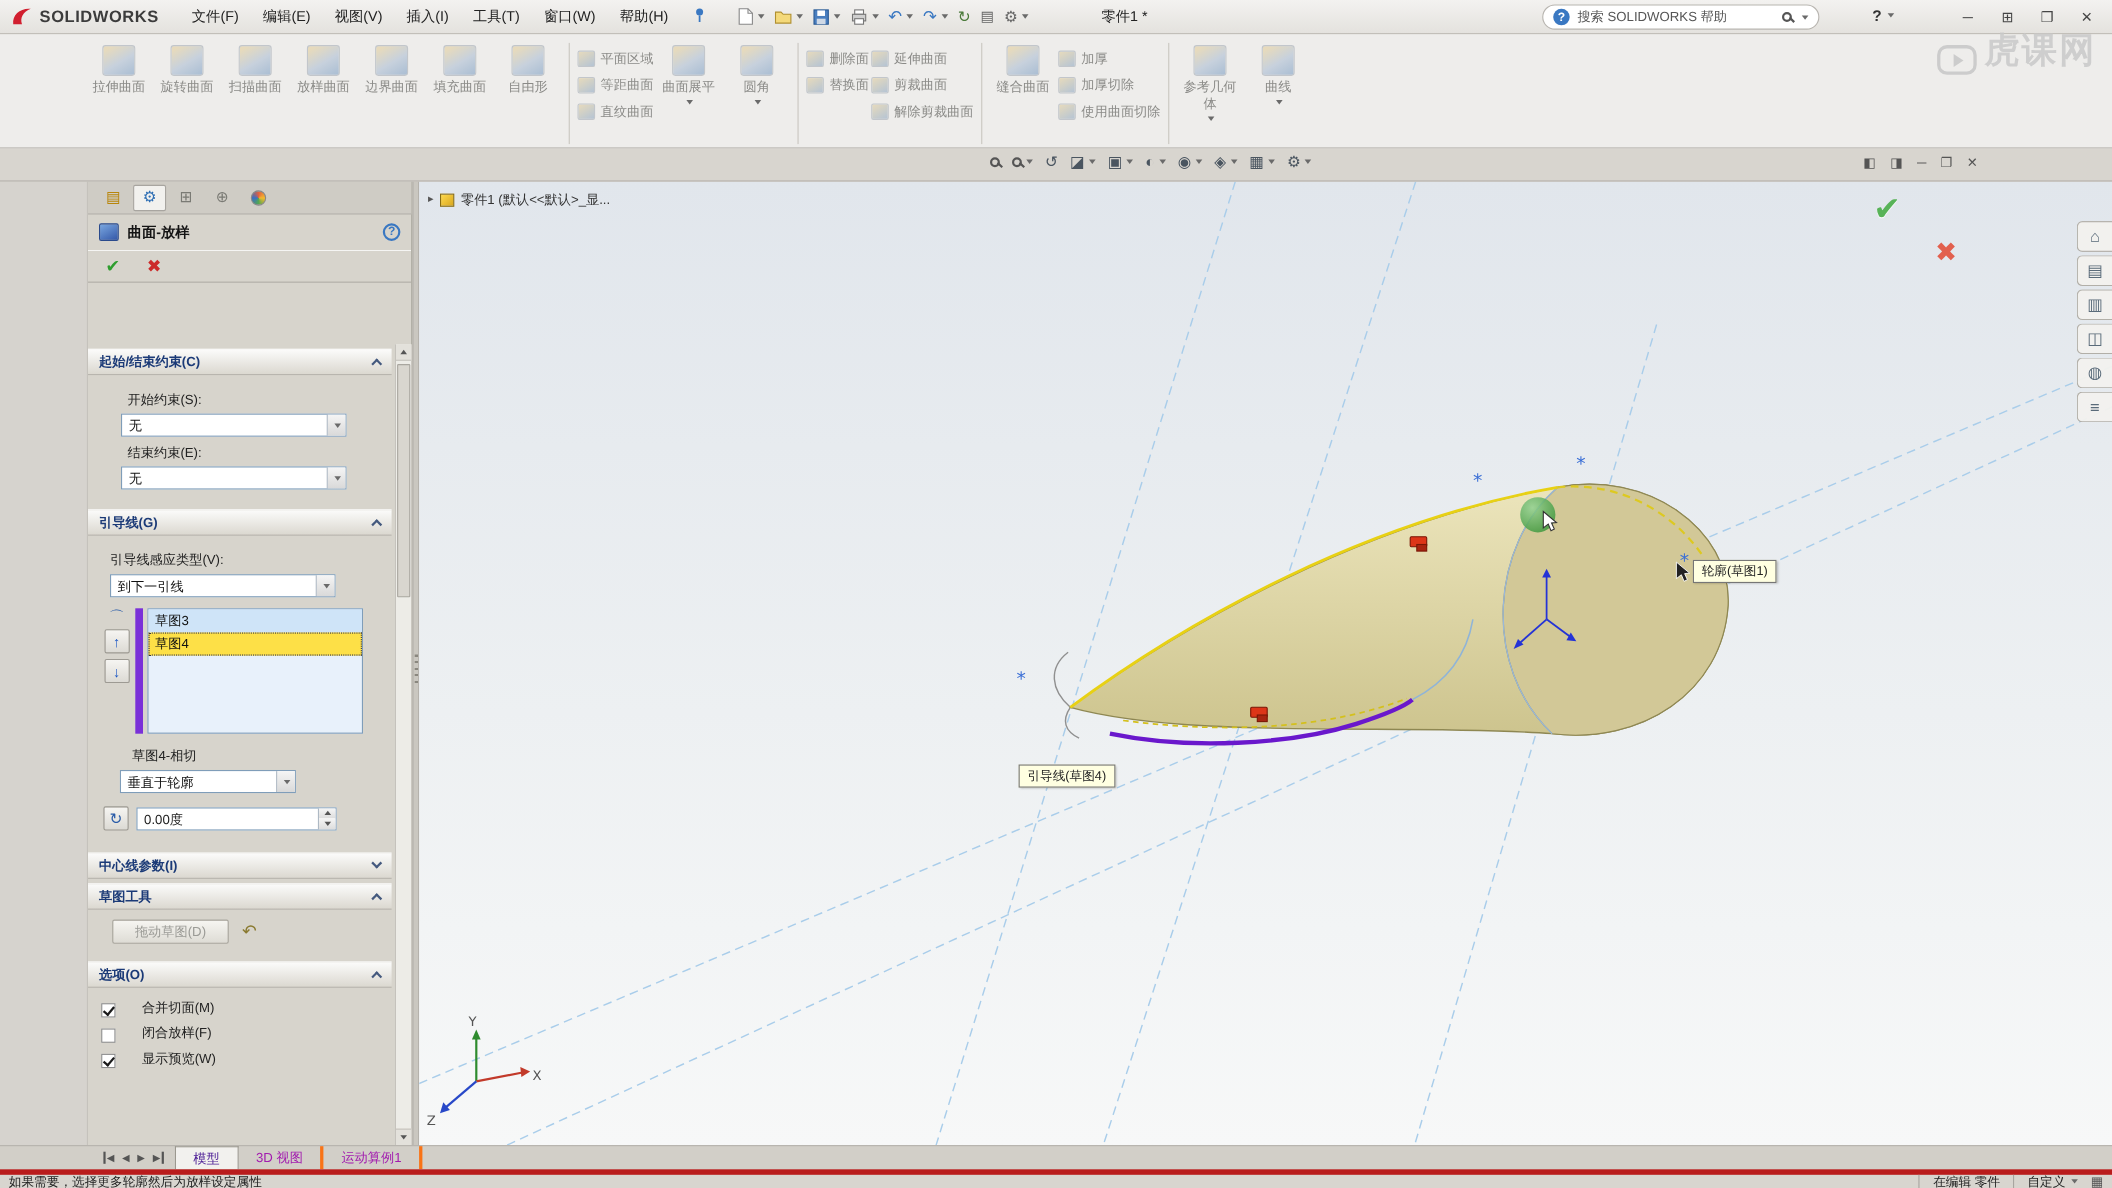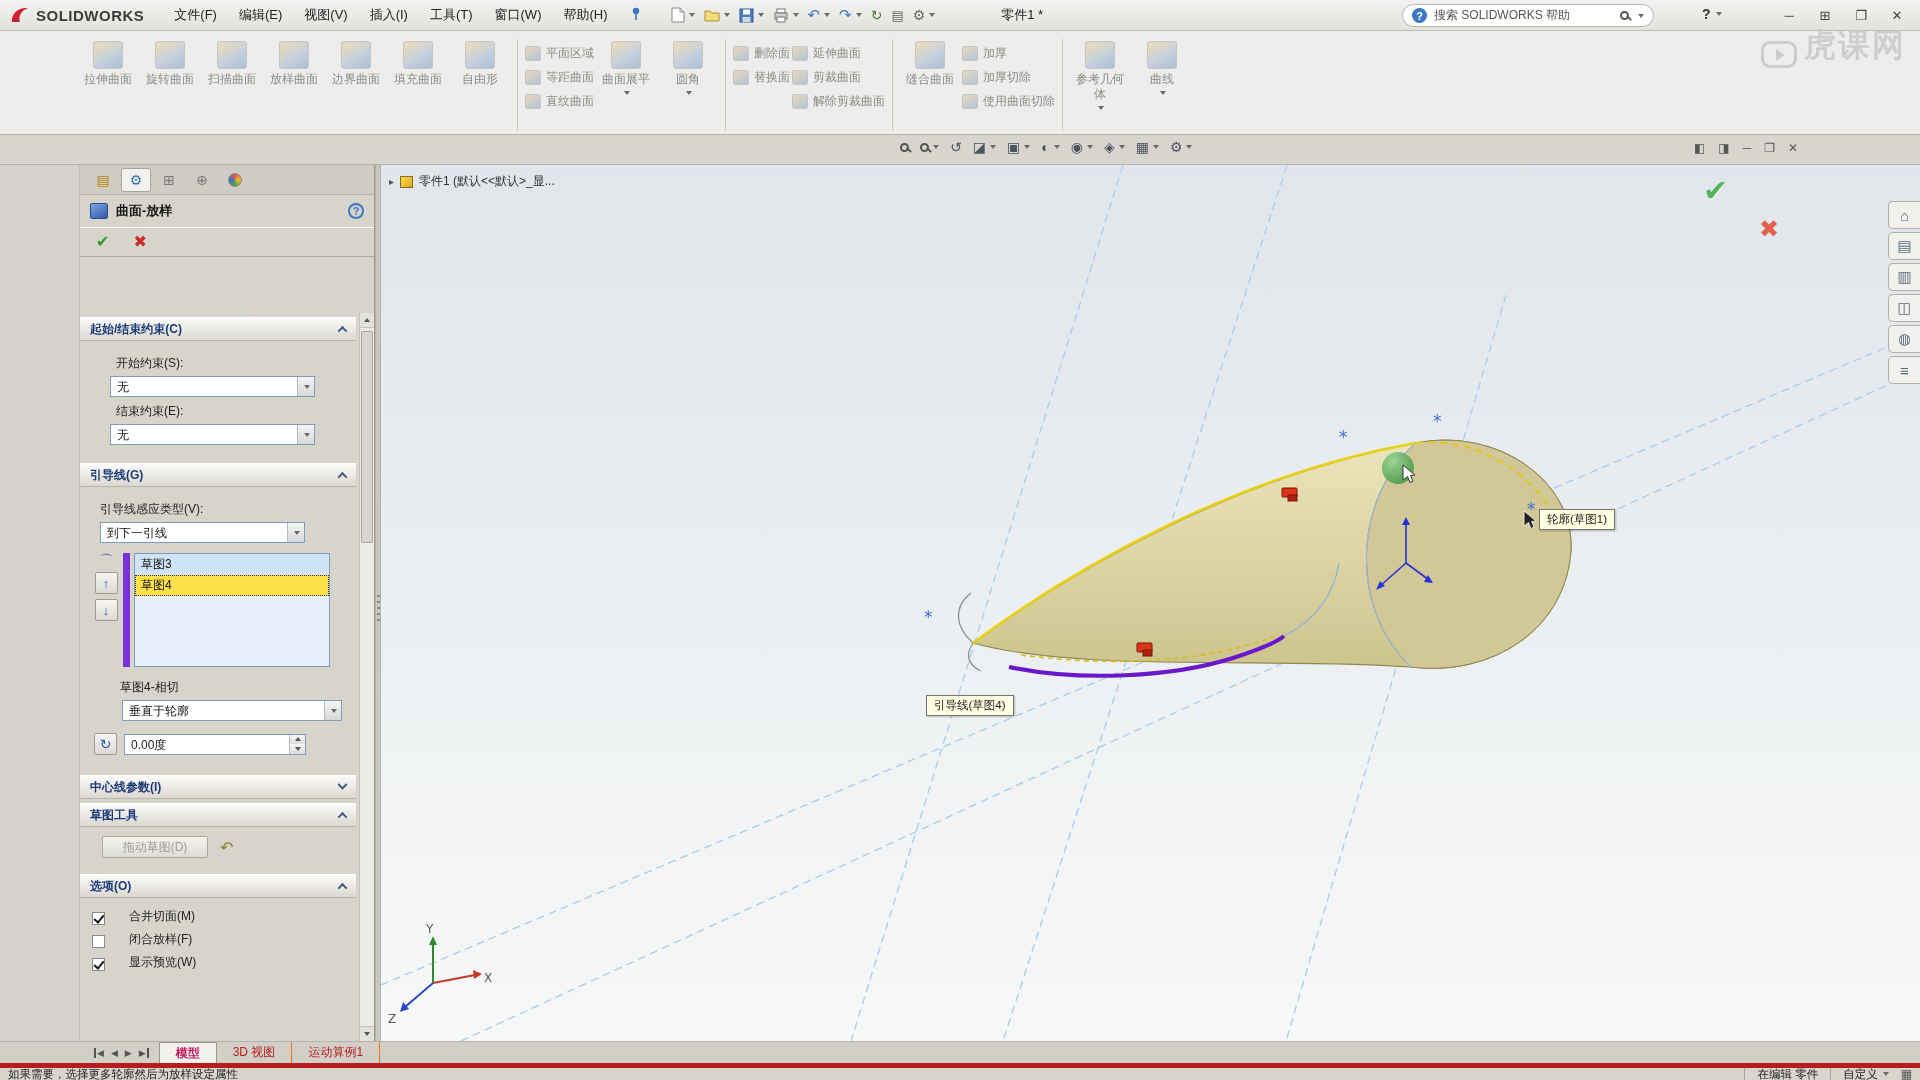--- a/index.html
+++ b/index.html
@@ -119,22 +119,22 @@
 .confirm-cancel{position:absolute;left:1378px;top:50px;font-size:24px;color:#e2604e;z-index:5}
 .taskpane{position:absolute;right:0;top:36px;display:flex;flex-direction:column;gap:3px;z-index:5}
 .tp-btn{width:32px;height:28px;background:rgba(242,241,238,.95);border:1px solid #b2afa8;border-right:none;border-radius:5px 0 0 5px;display:flex;align-items:center;justify-content:center;font-size:15px;color:#5a6b7a}
 
 
 .bottomtabs{position:absolute;left:0;top:1041px;width:100%;height:22px;background:#d2cfc8;border-top:1px solid #b5b2ac;display:flex;align-items:stretch;padding-left:84px;z-index:20}
 .bt-nav{display:flex;align-items:center;gap:7px;padding:0 10px;color:#555;font-size:9px}
 .bt-a{cursor:default}
 .bt-a.first{border-left:2px solid #555;padding-left:1px}
 .bt-a.last{border-right:2px solid #555;padding-right:1px}
-.bt-tab{padding:2px 16px;font-size:12px;display:flex;align-items:center;color:#b91c1c;border-right:1px solid #f97316}
-.bt-tab.active{background:#f2f1ee;font-weight:bold;color:#be185d;border:1px solid #9b988f;border-bottom:none}
+.bt-tab{padding:2px 16px;font-size:12px;display:flex;align-items:center;color:#a21caf;border-right:3px solid #f97316}
+.bt-tab.active{background:#f2f1ee;font-weight:normal;color:#4c1d95;border:1px solid #9b988f;border-bottom:none}
 .statusbar{position:absolute;left:0;top:1063px;width:100%;height:17px;background:#d8d5cf;border-top:5px solid #b91c1c;display:flex;align-items:center;padding:0 8px;font-size:11.5px;z-index:20}
 .sb-hint{flex:1;color:#222}
 .sb-right{display:flex;align-items:center;gap:12px;color:#222}
 .sb-sep{width:1px;height:12px;background:#a8a5a0}
 .sb-custom{display:flex;align-items:center;gap:3px}
 .sb-icon{font-size:12px;color:#555}
 
 
 .watermark{position:absolute;right:14px;top:24px;display:flex;align-items:flex-end;gap:7px;z-index:60;opacity:.85}
 .wm-badge{width:36px;height:27px;border:3px solid #c7c7c7;border-radius:9px;display:flex;align-items:center;justify-content:center}
@@ -468,21 +468,21 @@
               <span class="mv">↑</span>
               <span class="mv">↓</span>
             </div>
             <div class="purple-bar"></div>
             <div class="g-list">
               <div class="g-item">草图3</div>
               <div class="g-item selected">草图4</div>
             </div>
           </div>
           <div class="fld-l" style="margin:12px 0 4px 30px">草图4-相切</div>
-          <div class="dd" style="margin-left:32px;width:220px">
+          <div class="dd" style="margin-left:19px;width:160px">
             <span class="dd-v">垂直于轮廓</span>
             <span class="dd-b">
                 <i class="tri-d"></i>
               </span>
           </div>
           <div class="angle-row">
             <span class="angle-icon">↻</span>
             <div class="num">
               <span class="num-v">0.00度</span>
               <span class="spin">

